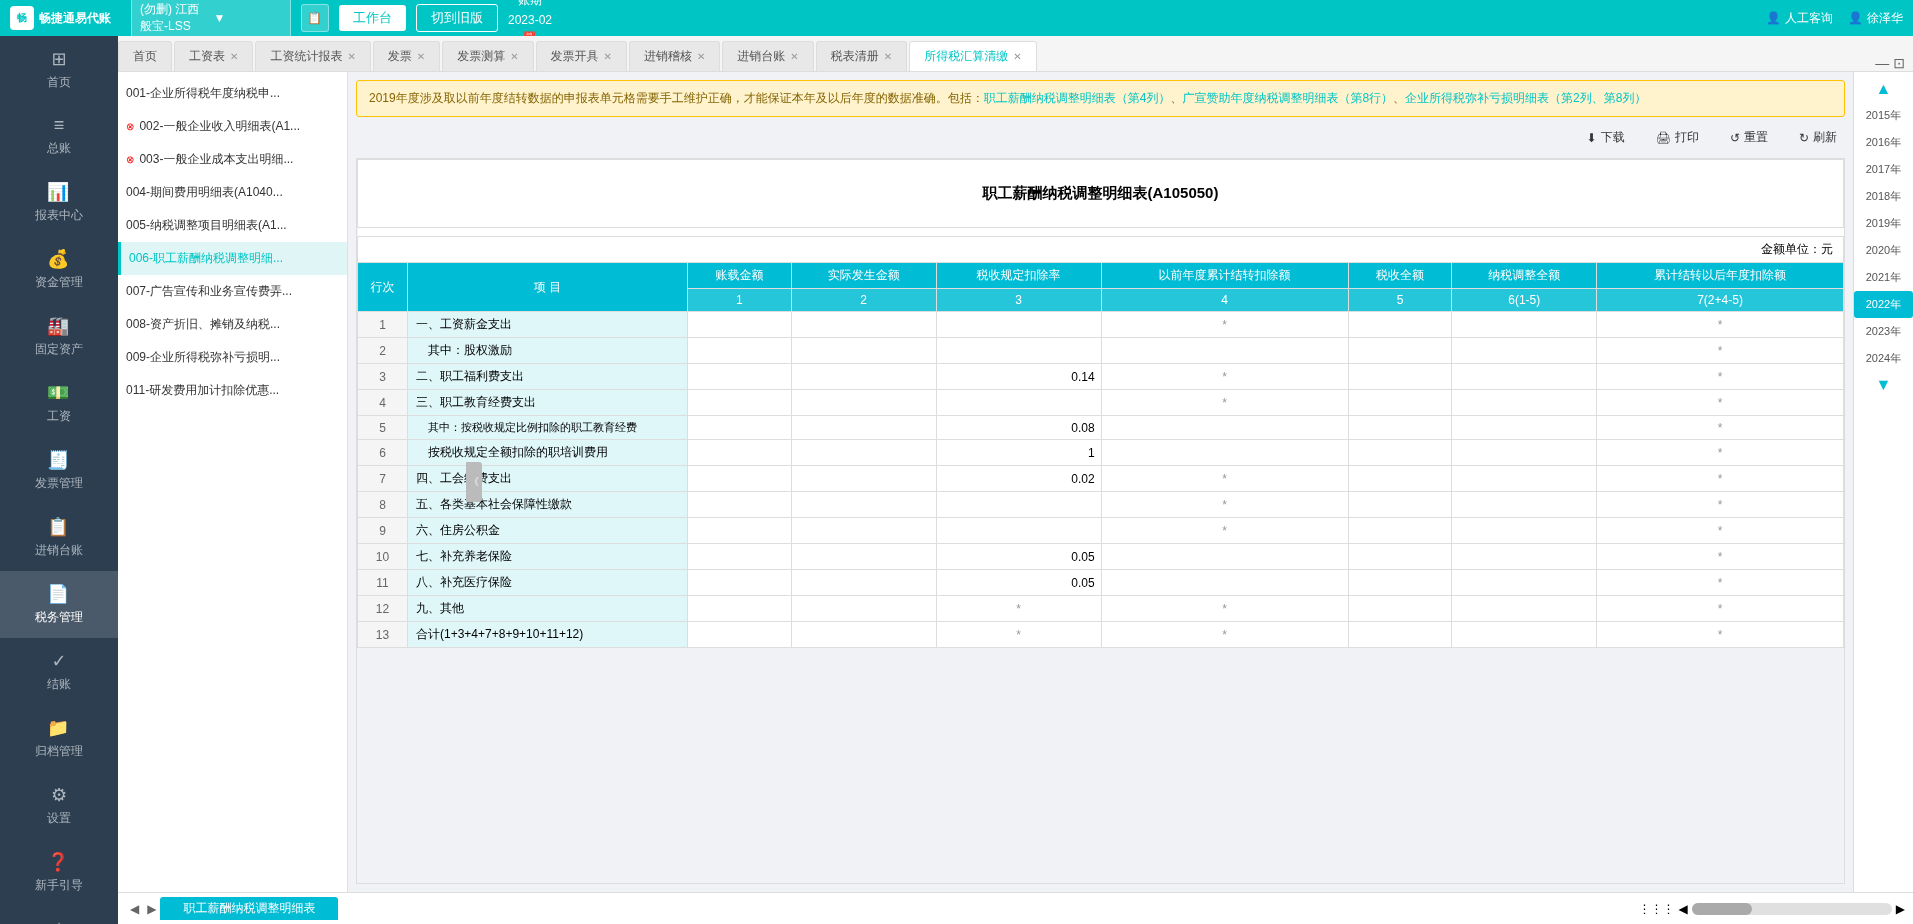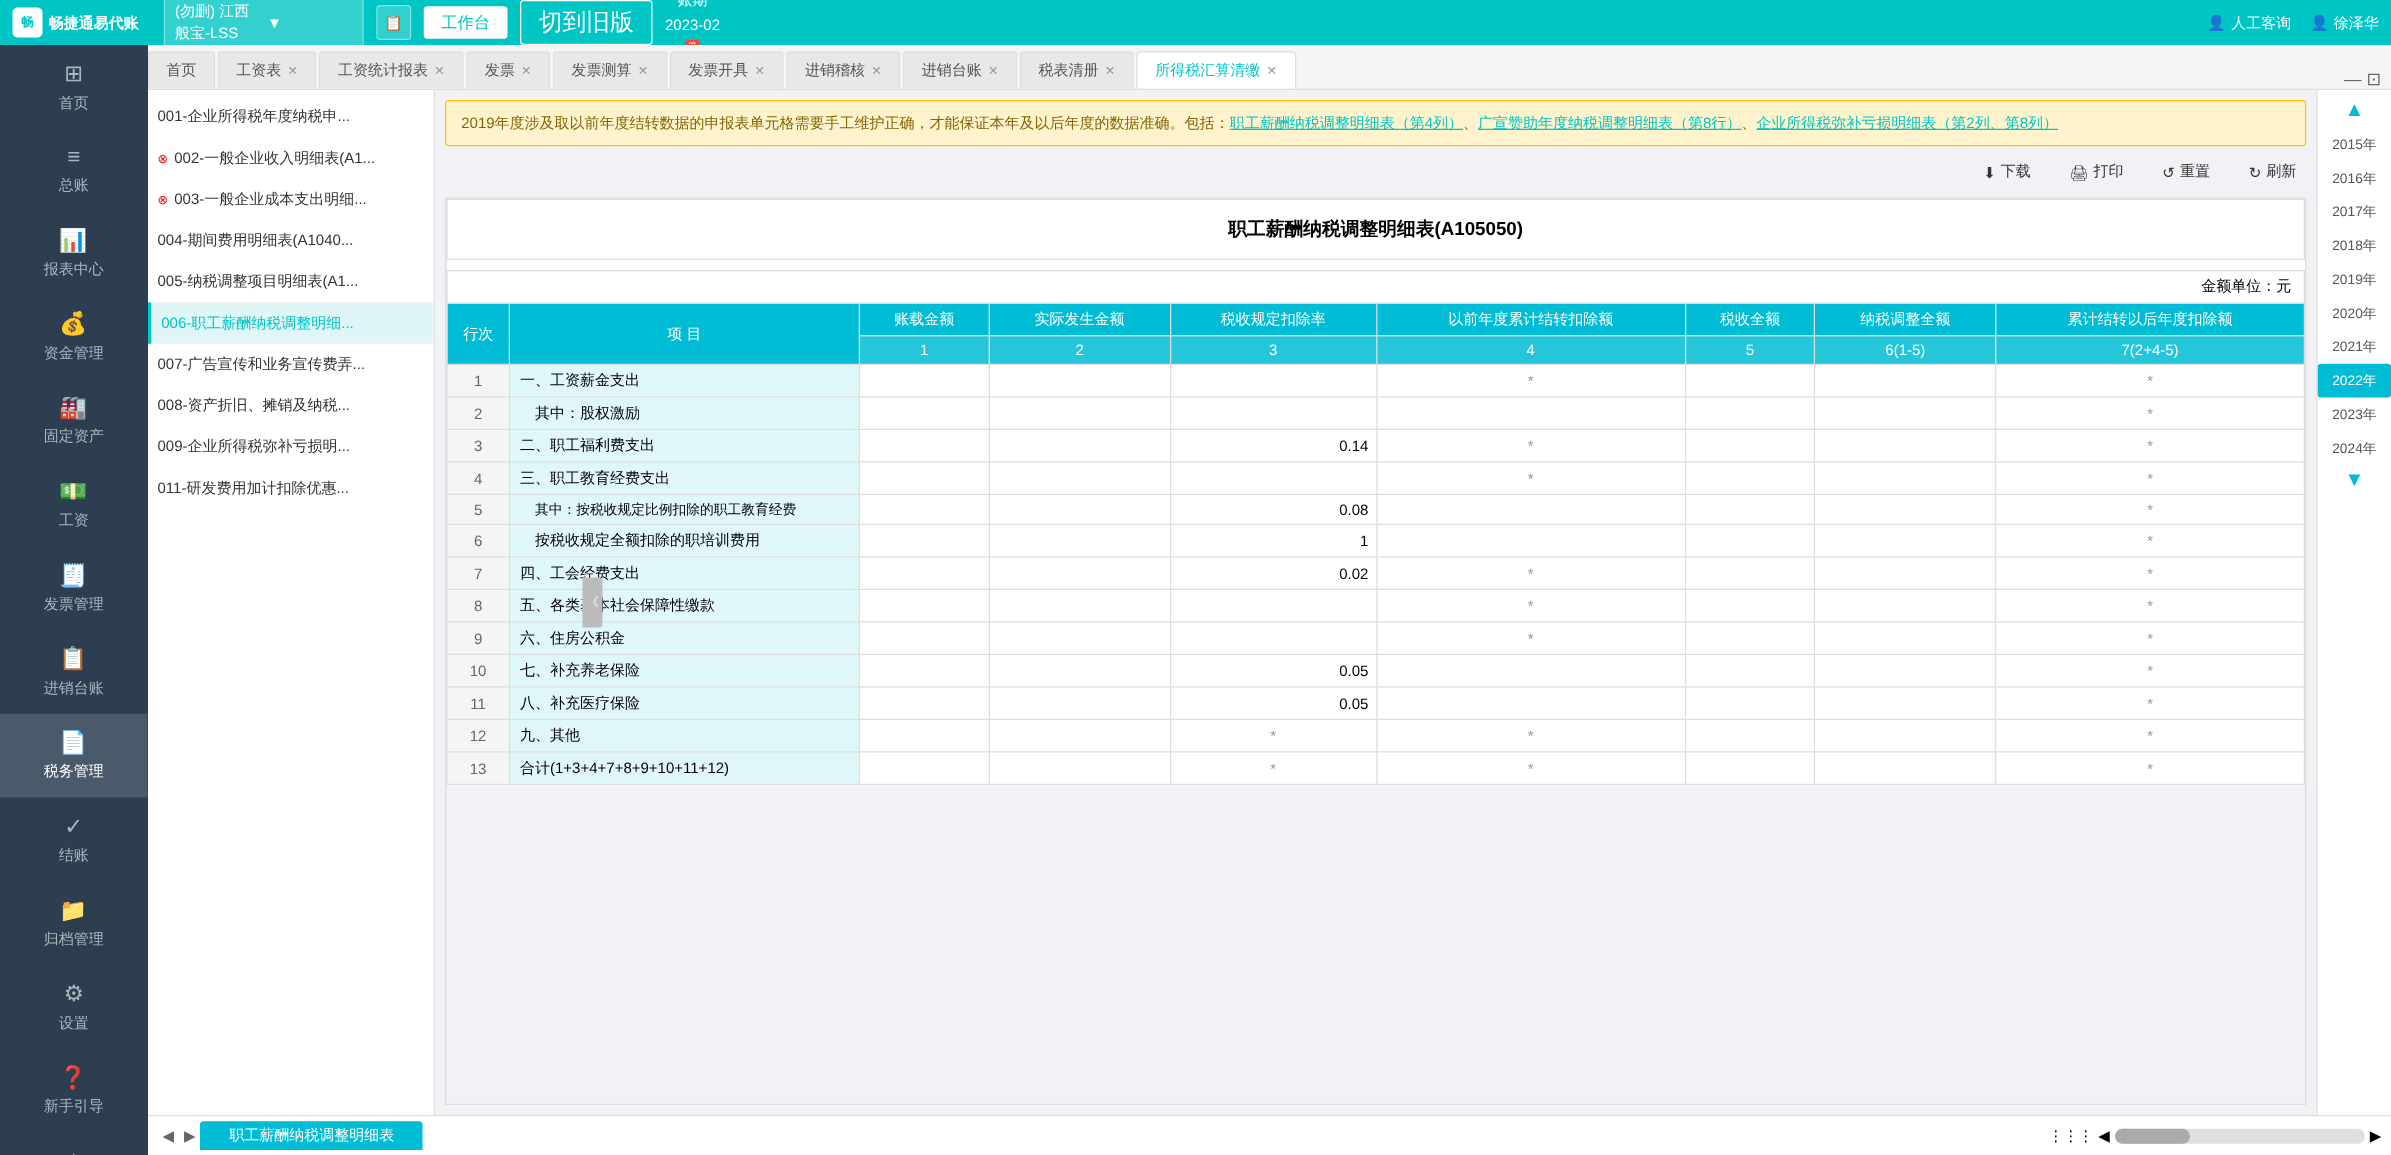--- a/index.html
+++ b/index.html
@@ -6,21 +6,21 @@
     body { width: 1913px; height: 924px; overflow: hidden; background: #f0f2f5; display: flex; flex-direction: column; }
 
     
     .top-bar { height: 36px; background: #00c5c5; display: flex; align-items: center; padding: 0 10px; flex-shrink: 0; }
     .top-bar-logo { color: white; font-size: 14px; font-weight: bold; display: flex; align-items: center; gap: 5px; }
     .top-bar-logo-icon { width: 24px; height: 24px; background: white; border-radius: 4px; display: flex; align-items: center; justify-content: center; color: #00c5c5; font-size: 10px; font-weight: bold; }
     .top-bar-middle { flex: 1; display: flex; align-items: center; gap: 10px; padding-left: 20px; }
     .company-selector { background: rgba(255,255,255,0.2); border: 1px solid rgba(255,255,255,0.4); border-radius: 3px; color: white; padding: 3px 8px; display: flex; align-items: center; gap: 5px; cursor: pointer; min-width: 160px; }
     .company-selector span { flex: 1; font-size: 12px; }
     .btn-work { background: white; color: #00c5c5; border: none; border-radius: 3px; padding: 4px 14px; cursor: pointer; font-size: 13px; }
-    .btn-old { background: transparent; border: 1px solid white; color: white; border-radius: 3px; padding: 4px 14px; cursor: pointer; font-size: 19px; }
+    .btn-old { background: transparent; border: 1px solid white; color: white; border-radius: 3px; padding: 4px 14px; cursor: pointer; font-size: 13px; }
     .period-info { color: white; font-size: 12px; display: flex; align-items: center; gap: 4px; flex-direction: column; }
     .top-bar-right { display: flex; align-items: center; gap: 15px; color: white; font-size: 12px; }
     .top-bar-right-item { display: flex; align-items: center; gap: 4px; cursor: pointer; }
 
     
     .main-layout { display: flex; flex: 1; overflow: hidden; }
 
     
     .sidebar { width: 118px; background: #2c3e50; flex-shrink: 0; display: flex; flex-direction: column; overflow-y: auto; }
     .sidebar-item { display: flex; flex-direction: column; align-items: center; padding: 12px 5px; cursor: pointer; color: #adb5bd; gap: 4px; transition: all 0.2s; }
@@ -47,21 +47,21 @@
     .form-list-item { padding: 8px 8px; cursor: pointer; color: #333; font-size: 12px; display: flex; align-items: center; gap: 5px; }
     .form-list-item.active { background: #e0f5f5; color: #00c5c5; border-left: 3px solid #00c5c5; }
     .form-list-item .error-icon { color: red; font-size: 10px; }
     .collapse-btn { position: absolute; left: 348px; top: 50%; transform: translateY(-50%); background: #bbb; color: white; border: none; cursor: pointer; width: 16px; height: 40px; border-radius: 0 3px 3px 0; display: flex; align-items: center; justify-content: center; font-size: 10px; z-index: 10; }
 
     
     .main-panel { flex: 1; display: flex; flex-direction: column; overflow: hidden; padding: 8px; }
 
     
     .warning-bar { background: #fff3cd; border: 1px solid #ffc107; border-radius: 3px; padding: 8px 12px; margin-bottom: 8px; font-size: 12px; color: #856404; line-height: 1.6; }
-    .warning-bar a { color: #00c5c5; text-decoration: underline; }
+    .warning-bar a { color: #00c5c5; }
 
     
     .toolbar { display: flex; justify-content: flex-end; gap: 15px; margin-bottom: 8px; align-items: center; }
     .toolbar-btn { display: flex; align-items: center; gap: 4px; cursor: pointer; color: #333; font-size: 12px; padding: 4px 8px; }
 
     
     .table-container { flex: 1; overflow: auto; border: 1px solid #ddd; }
     table { border-collapse: collapse; min-width: 100%; }
     th, td { border: 1px solid #ddd; padding: 4px 6px; font-size: 12px; white-space: nowrap; }
     th { background: #00bcd4; color: white; text-align: center; font-weight: normal; }
@@ -291,21 +291,21 @@
             <span>↻</span>
             <span>刷新</span>
           </div>
         </div>
 
         <div class="table-container">
           <table>
 
             <tbody>
                 <tr>
-              <td colspan="9" class="title-row" style="text-align:center;font-size:15px;font-weight:bold;padding:14px;">职工薪酬纳税调整明细表(A105050)</td>
+              <td colspan="9" class="title-row" style="text-align:center;font-size:15px;font-weight:bold;padding:24px;">职工薪酬纳税调整明细表(A105050)</td>
             </tr>
 
             <tr>
               <td colspan="9" style="border:none;height:8px;background:white;"></td>
             </tr>
 
             <tr>
               <td colspan="9" class="unit-row" style="text-align:right;padding-right:10px;">金额单位：元</td>
             </tr>
 

